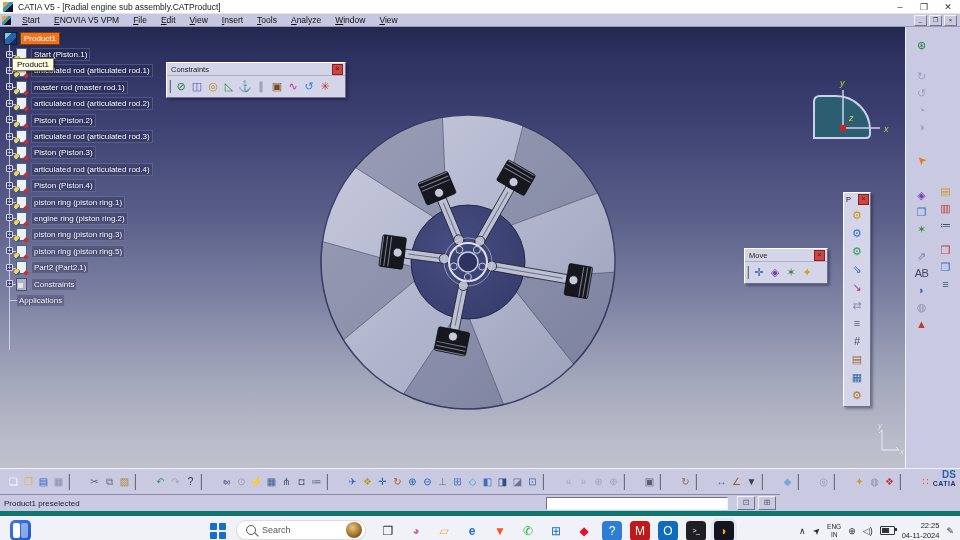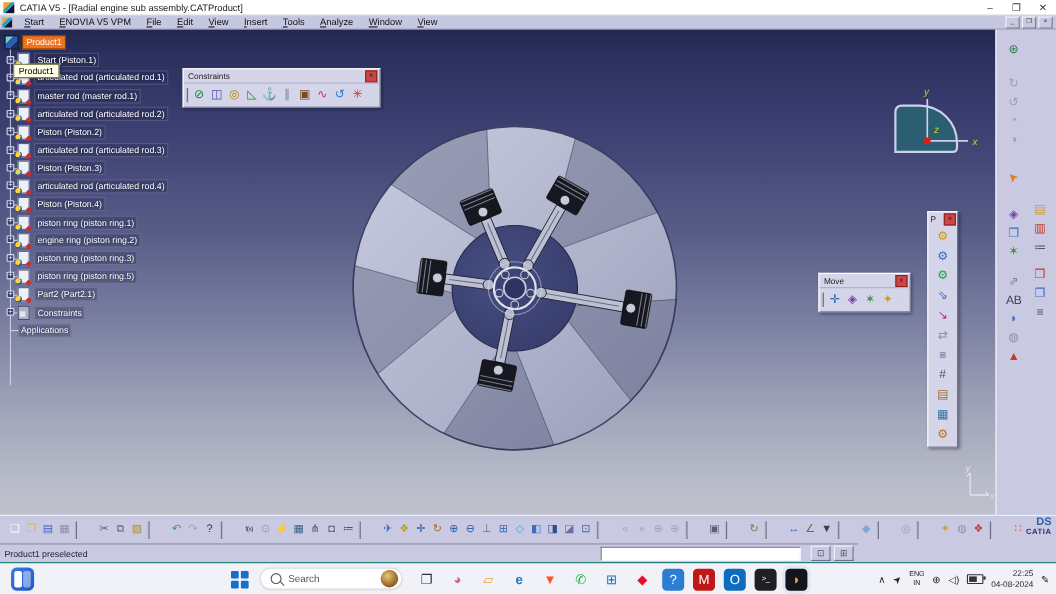--- a/index.html
+++ b/index.html
@@ -86,21 +86,21 @@
   
   .status-bar{position:absolute;left:0;top:494px;width:780px;height:17px;background:#c9cae2;
     border-top:1px solid #8a8aa8;box-sizing:border-box;display:flex;align-items:center;padding:0 4px;}
   .status-msg{font-size:8px;color:#1a1a3a;}
   .status-spacer{flex:1;}
   .cmd-input{width:176px;height:11px;border:1px solid;border-color:#70708c #f2f2fa #f2f2fa #70708c;
     background:#fff;font-size:8px;margin-right:6px;padding:0 2px;box-sizing:content-box;}
   .status-btn{width:16px;height:12px;background:#c9cae2;border:1px solid;border-color:#f2f2fa #70708c #70708c #f2f2fa;
     font-size:8px;line-height:11px;text-align:center;color:#556;margin-left:3px;}
   
-  .taskbar{position:absolute;left:0;top:511px;width:960px;height:29px;background:#f1f2f7;border-top:1px solid #0f766e;box-sizing:border-box;}
+  .taskbar{position:absolute;left:0;top:511px;width:960px;height:29px;background:#f1f2f7;border-top:5px solid #0f766e;box-sizing:border-box;}
   .widget{position:absolute;left:10px;top:4px;width:21px;height:21px;border-radius:5px;
     background:linear-gradient(135deg,#3f7ae8,#1f55c8);}
   .widget::after{content:"";position:absolute;left:3px;top:3px;width:7px;height:15px;background:#fff;border-radius:2px;}
   .widget::before{content:"";position:absolute;right:3px;top:3px;width:7px;height:15px;background:rgba(255,255,255,.45);border-radius:2px;}
   .start{position:absolute;left:210px;top:7px;width:16px;height:16px;display:grid;grid-template-columns:7px 7px;grid-template-rows:7px 7px;gap:2px;}
   .start i{background:#1570c8;border-radius:1px;}
   .search-pill{position:absolute;left:236px;top:4px;width:130px;height:20px;background:#fff;border:1px solid #dcdce4;
     border-radius:11px;display:flex;align-items:center;padding:0 3px 0 9px;box-sizing:border-box;box-shadow:0 1px 1px rgba(0,0,0,.06);}
   .mag{width:8px;height:8px;border:1.4px solid #555;border-radius:50%;position:relative;margin-right:6px;flex:none;}
   .mag::after{content:"";position:absolute;width:5px;height:1.4px;background:#555;transform:rotate(45deg);right:-4px;bottom:-1px;}
@@ -687,19 +687,19 @@
       <span class="tray-ic loc">➤</span>
       <span class="lang">
         <div>ENG</div>
           <div>IN</div>
       </span>
       <span class="tray-ic">⊕</span>
       <span class="tray-ic">◁)</span>
       <span class="battery"></span>
       <span class="clock">
         <div>22:25</div>
-        <div>04-08-2024</div>
+        <div>04-11-2024</div>
       </span>
       <span class="tray-ic">✎</span>
     </span>
   </div>
 
 </div>
 
 </body></html>

